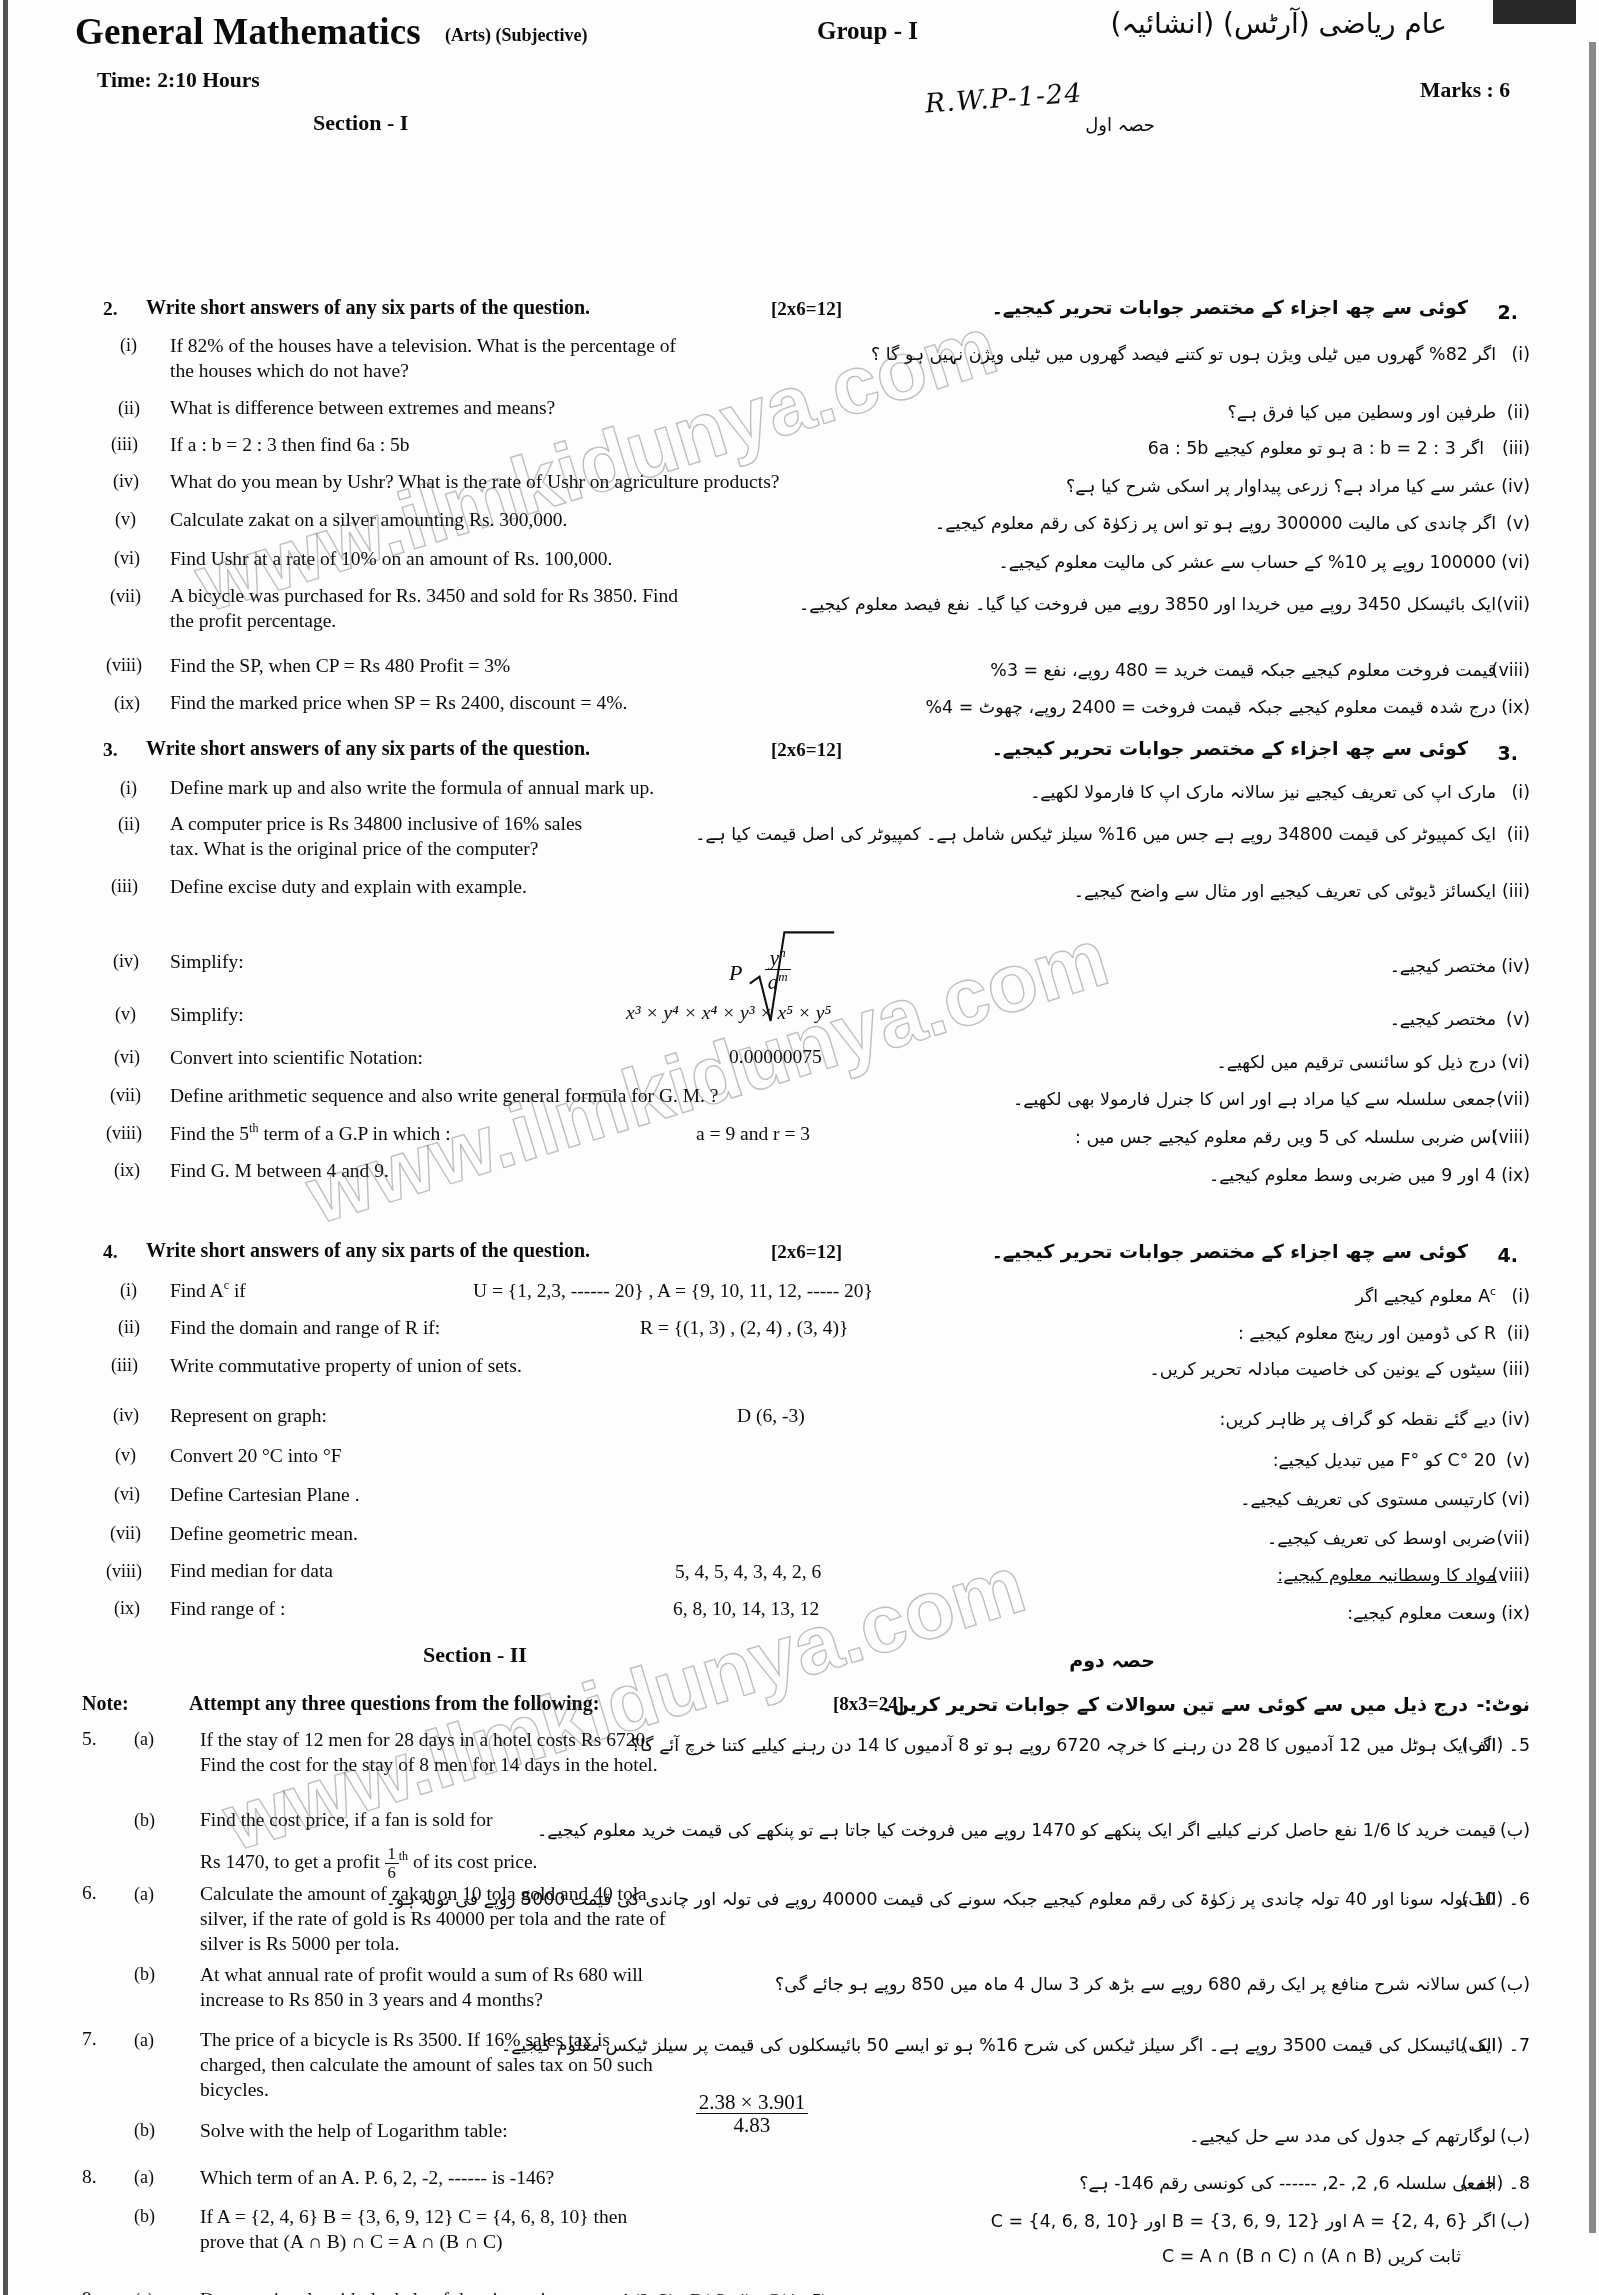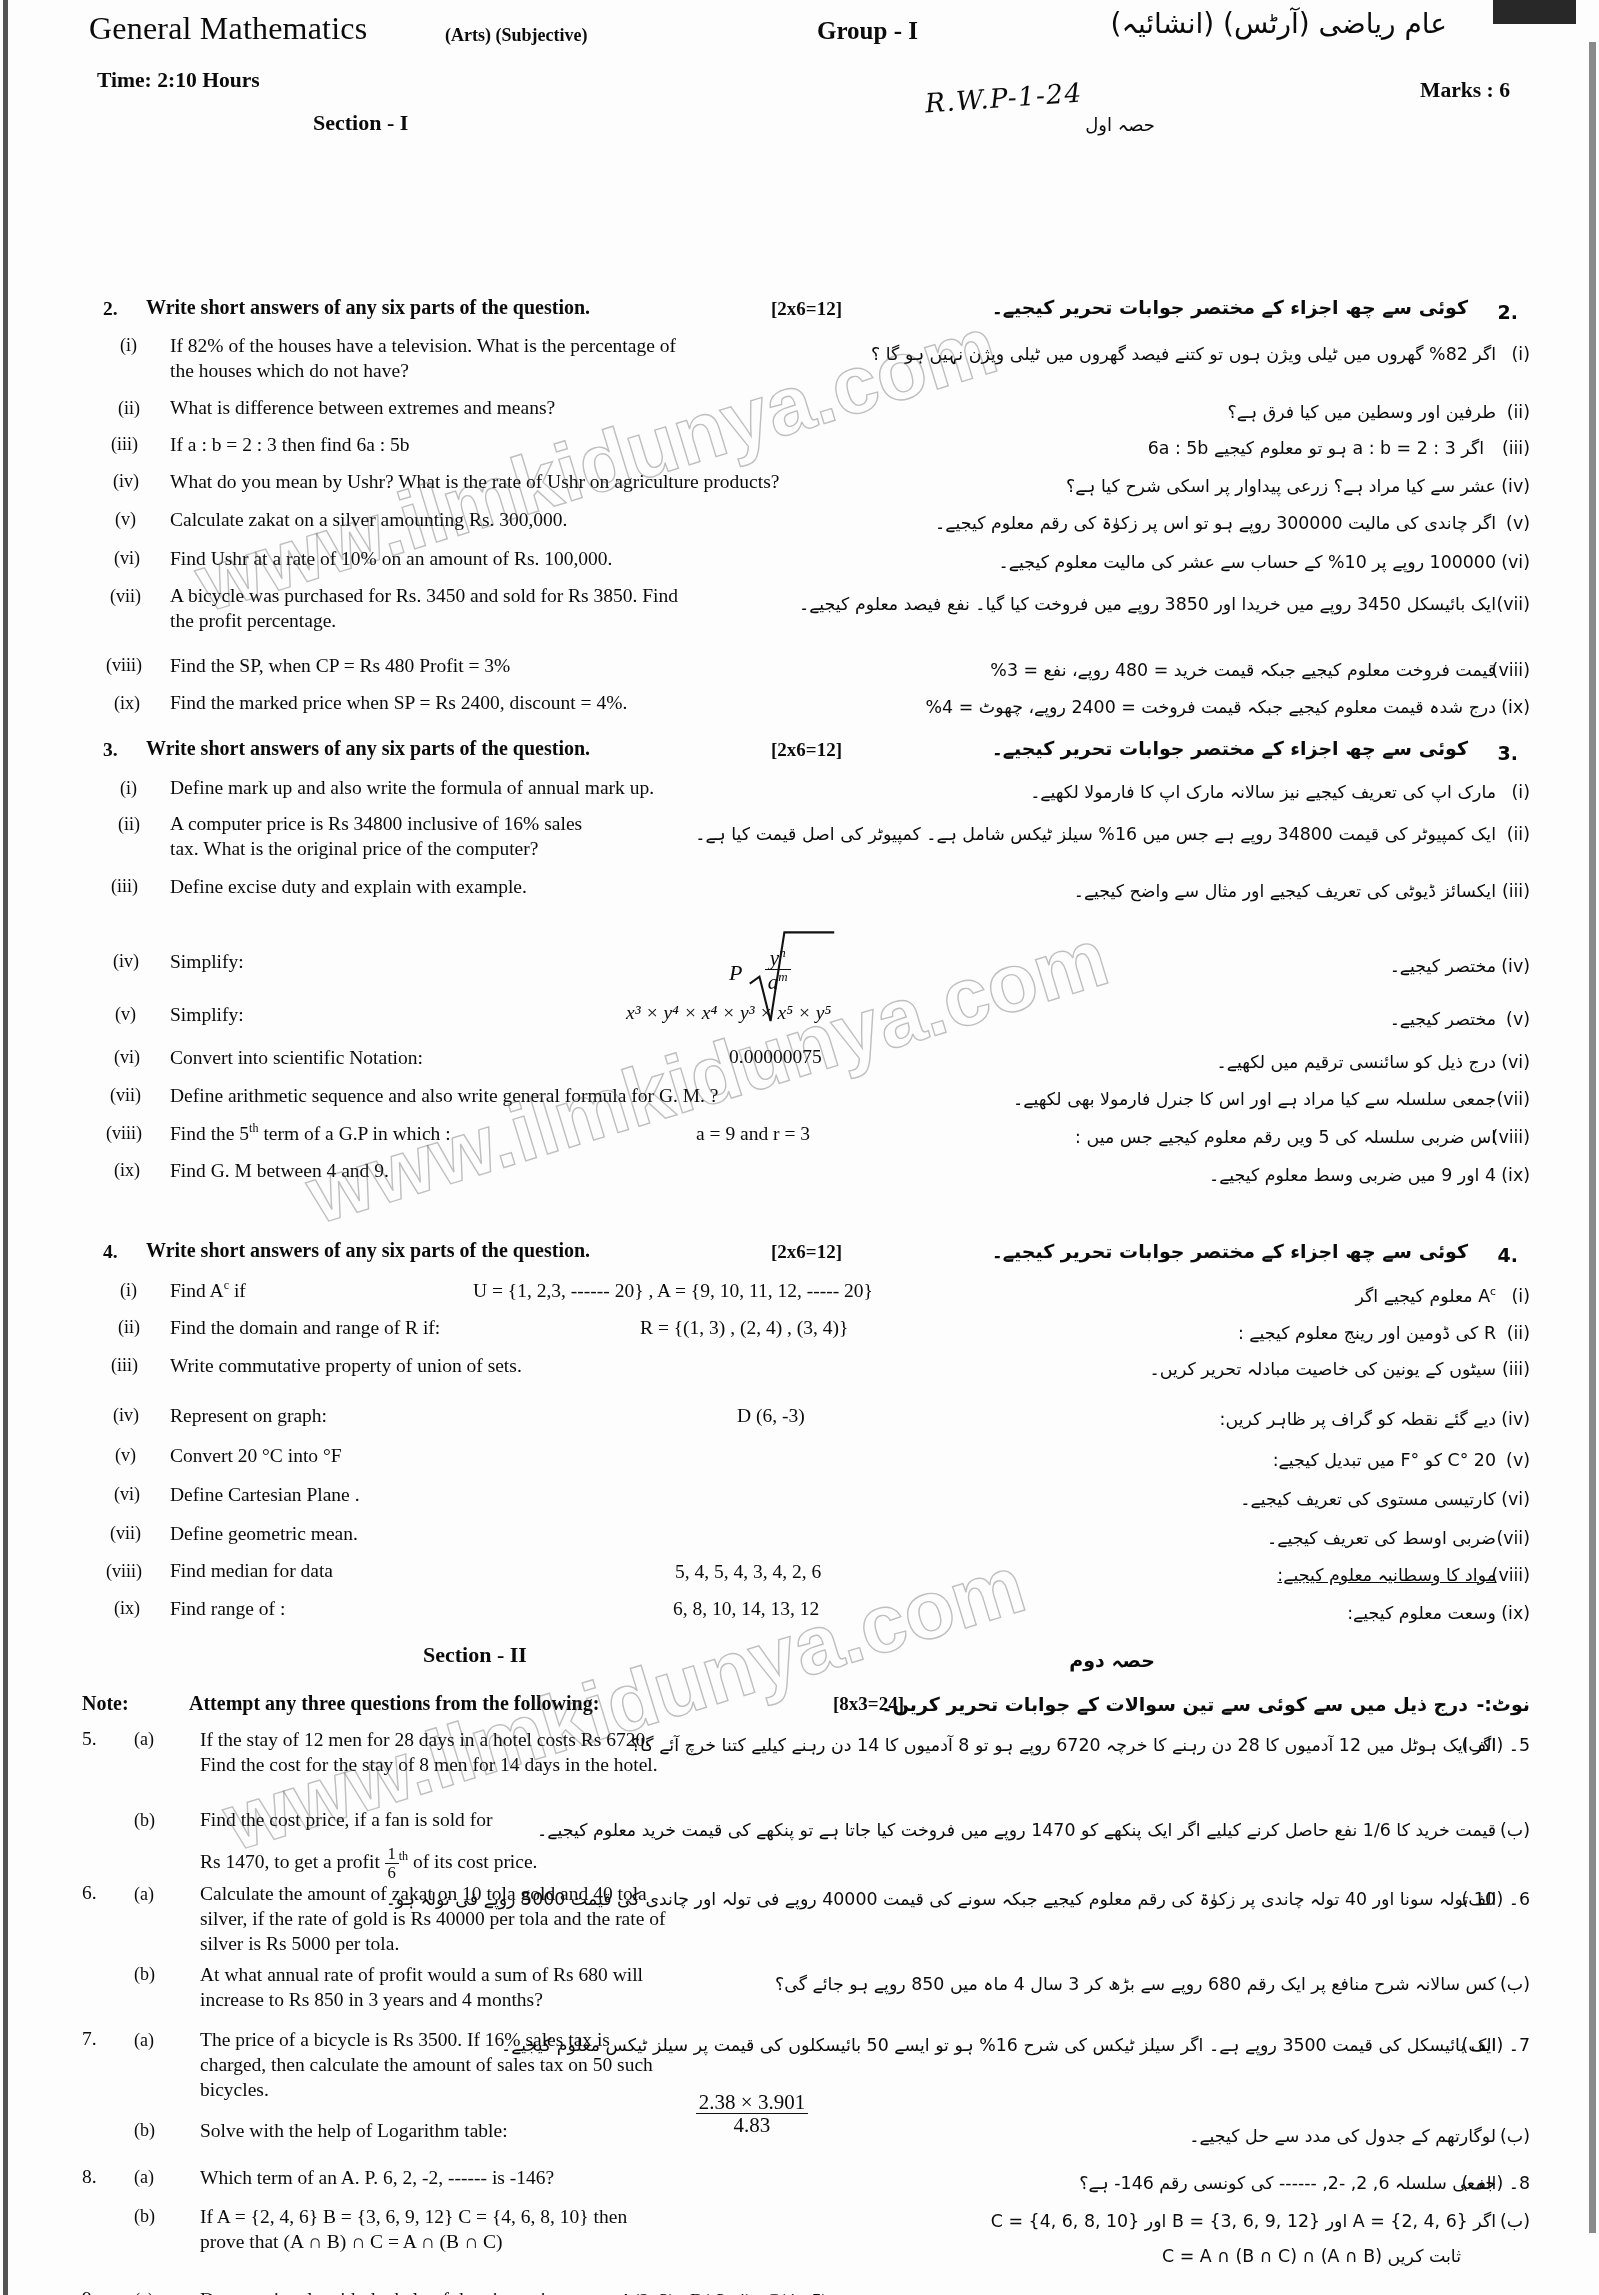--- a/index.html
+++ b/index.html
@@ -30,22 +30,22 @@
     background: #2b2b2b; opacity: .55;
   }
   .corner-black {
     position: absolute; right: 24px; top: 0; width: 83px; height: 24px;
     background: #111; opacity: .9;
   }
 
   
   .hdr { position: relative; height: 139px; }
   .title-en {
-    position: absolute; left: 89px; top: 9.7px;
-    font-size: 32px; font-weight: normal; letter-spacing: 0.2px;
+    position: absolute; left: 75px; top: 9.7px;
+    font-size: 37px; font-weight: bold; letter-spacing: 0.2px;
   }
   .title-sub {
     position: absolute; left: 445px; top: 25px;
     font-size: 18px; font-weight: bold;
   }
   .group {
     position: absolute; left: 817px; top: 16.7px;
     font-size: 25px; font-weight: bold;
   }
   .title-ur {

